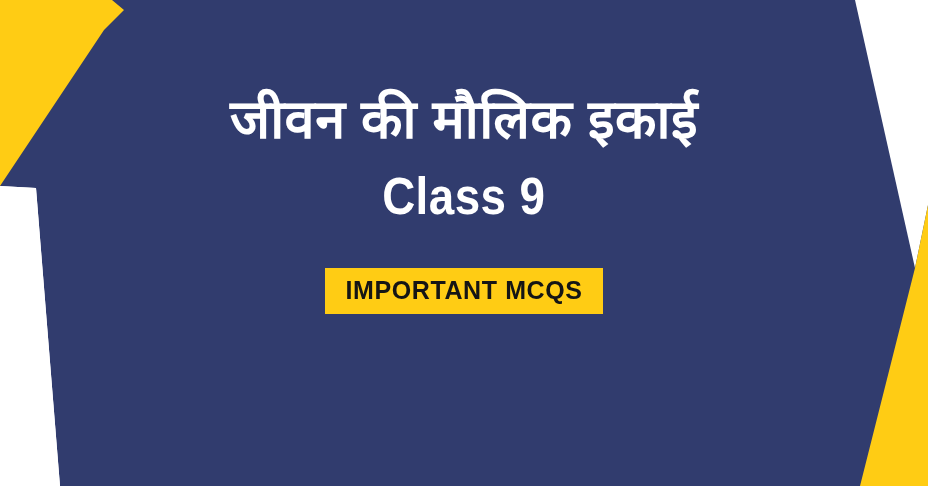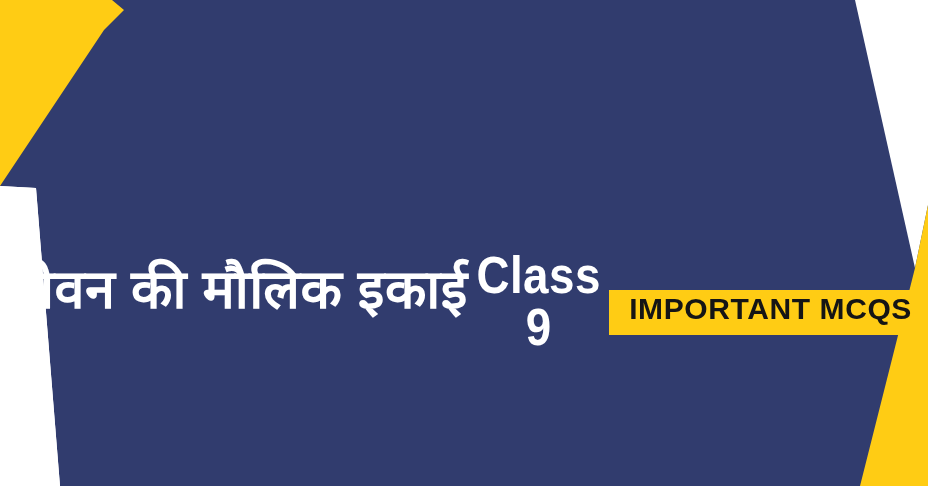--- a/index.html
+++ b/index.html
@@ -26,21 +26,21 @@
     width: 100%;
     height: 100%;
     display: block;
   }
 
   
   .content {
     position: absolute;
     inset: 0;
     display: flex;
-    flex-direction: row;
+    flex-direction: column;
     align-items: center;
     justify-content: flex-start;
     padding-top: 92px;
     box-sizing: border-box;
     z-index: 2;
   }
 
   .title-hindi {
     color: #ffffff;
     font-family: "Liberation Sans", "DejaVu Sans", sans-serif;
@@ -65,24 +65,24 @@
     margin-top: 24px;
     transform: scaleX(0.88);
   }
 
   .mcq-badge {
     margin-top: 46px;
     background: #FFCC14;
     color: #151515;
     font-family: "Liberation Sans", sans-serif;
     font-weight: 700;
-    font-size: 30px;
+    font-size: 25px;
     letter-spacing: 0.6px;
     line-height: 1;
-    padding: 4px 20px 11px 20px;
+    padding: 10px 20px 11px 20px;
     text-align: center;
     white-space: nowrap;
   }
 
   .for-year {
     margin-top: 19px;
     color: #6FC944;
     font-family: "Liberation Sans", sans-serif;
     font-weight: 700;
     font-size: 25px;

